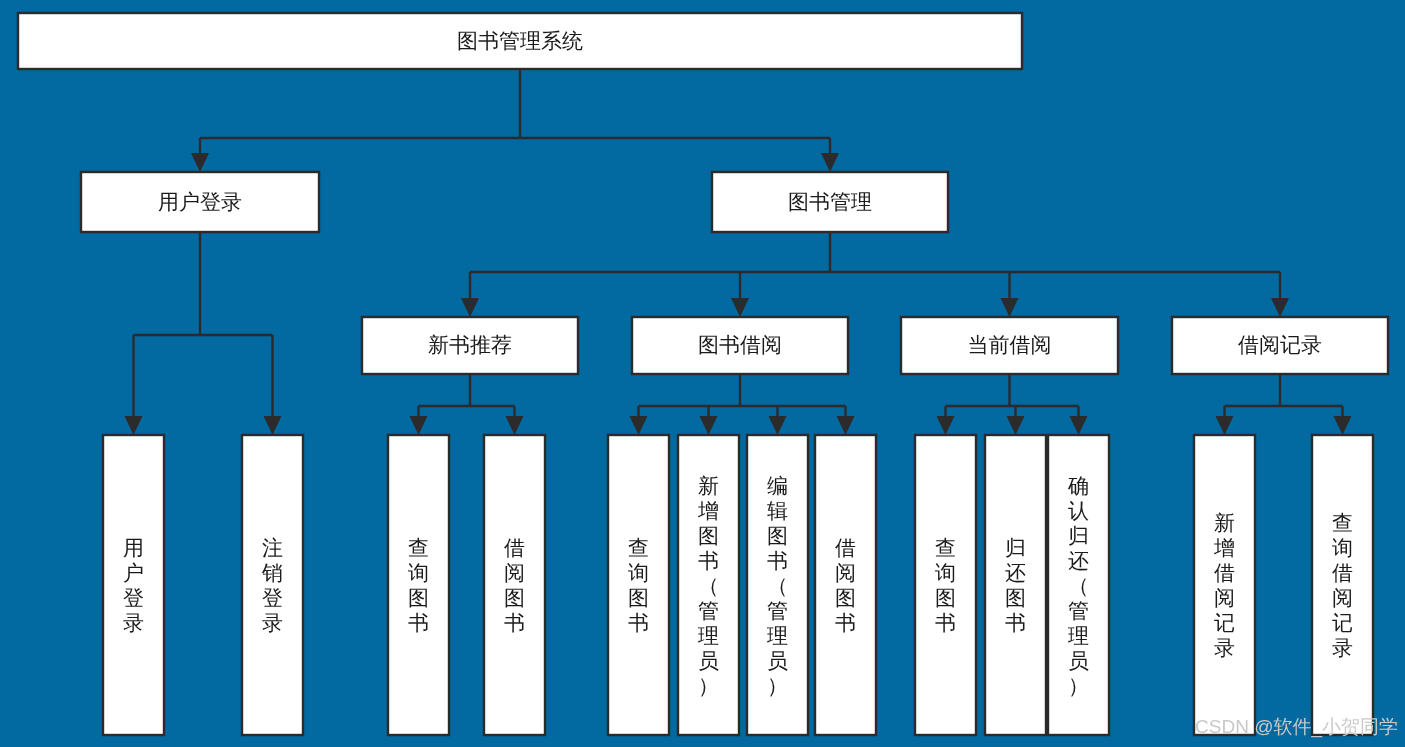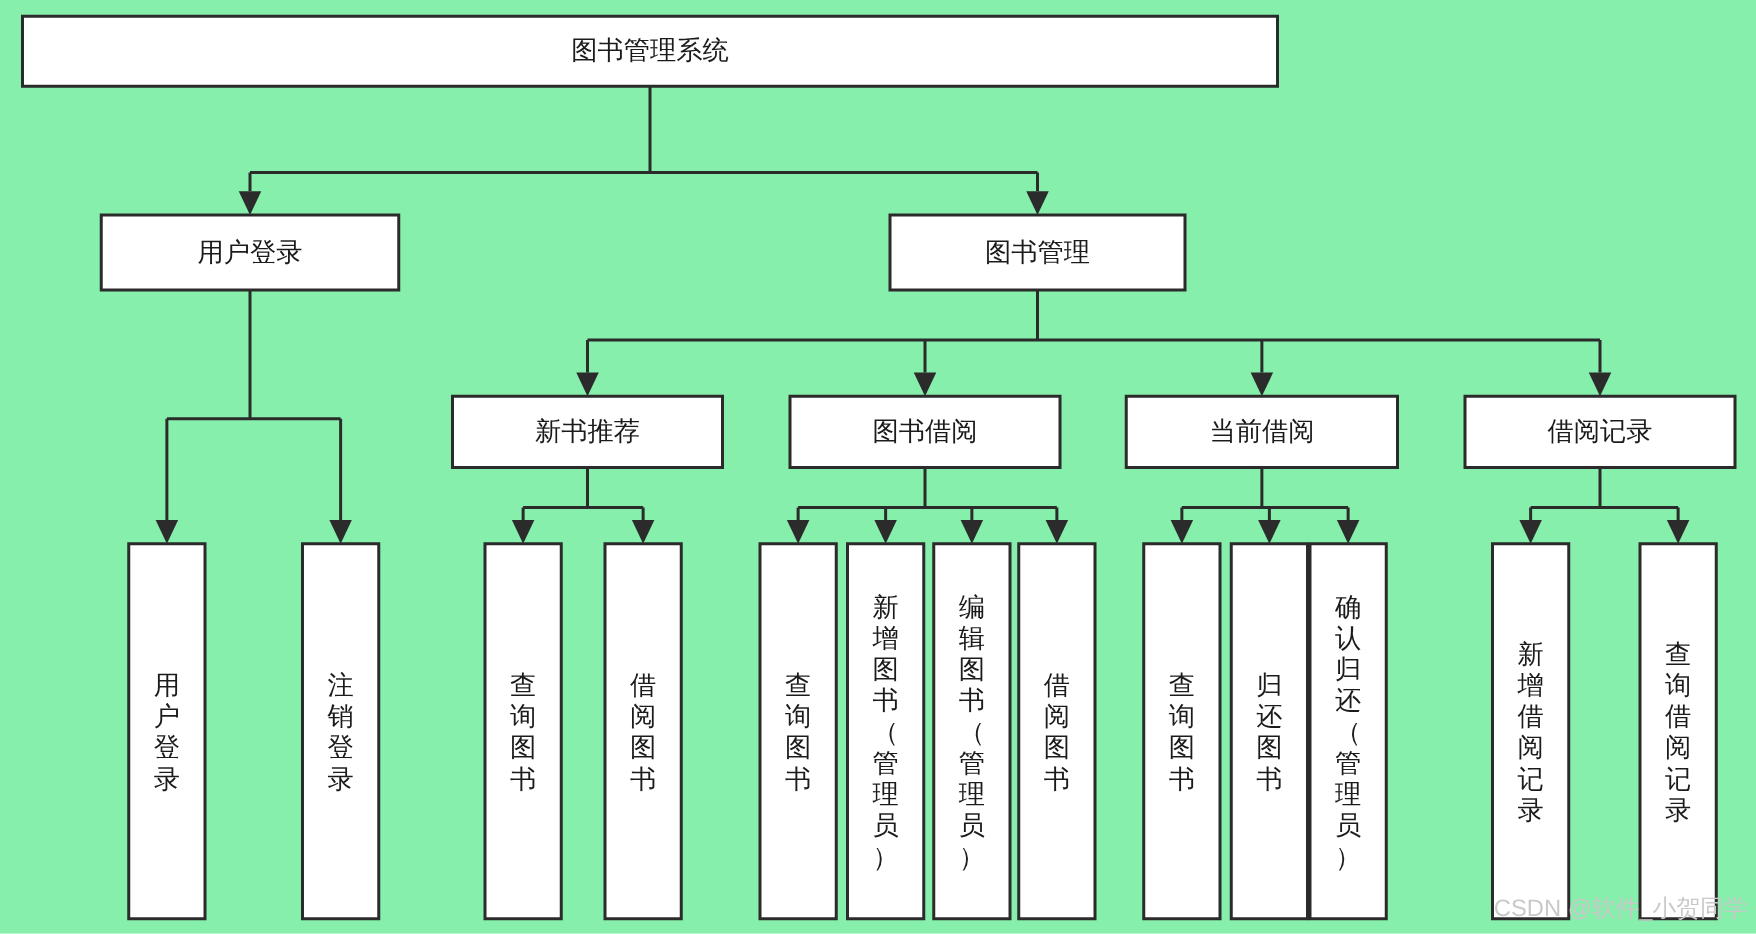--- a/index.html
+++ b/index.html
@@ -8,21 +8,21 @@
     padding: 0;
     background: #ffffff;
   }
   body {
     font-family: "Liberation Sans", "DejaVu Sans", sans-serif;
   }
   #diagram-root {
     position: relative;
     width: 1405px;
     height: 747px;
-    background: #86efac;
+    background: #0369a1;
     overflow: hidden;
   }
   svg.diagram-canvas {
     position: absolute;
     left: 0;
     top: 0;
     width: 1405px;
     height: 747px;
     display: block;
   }

